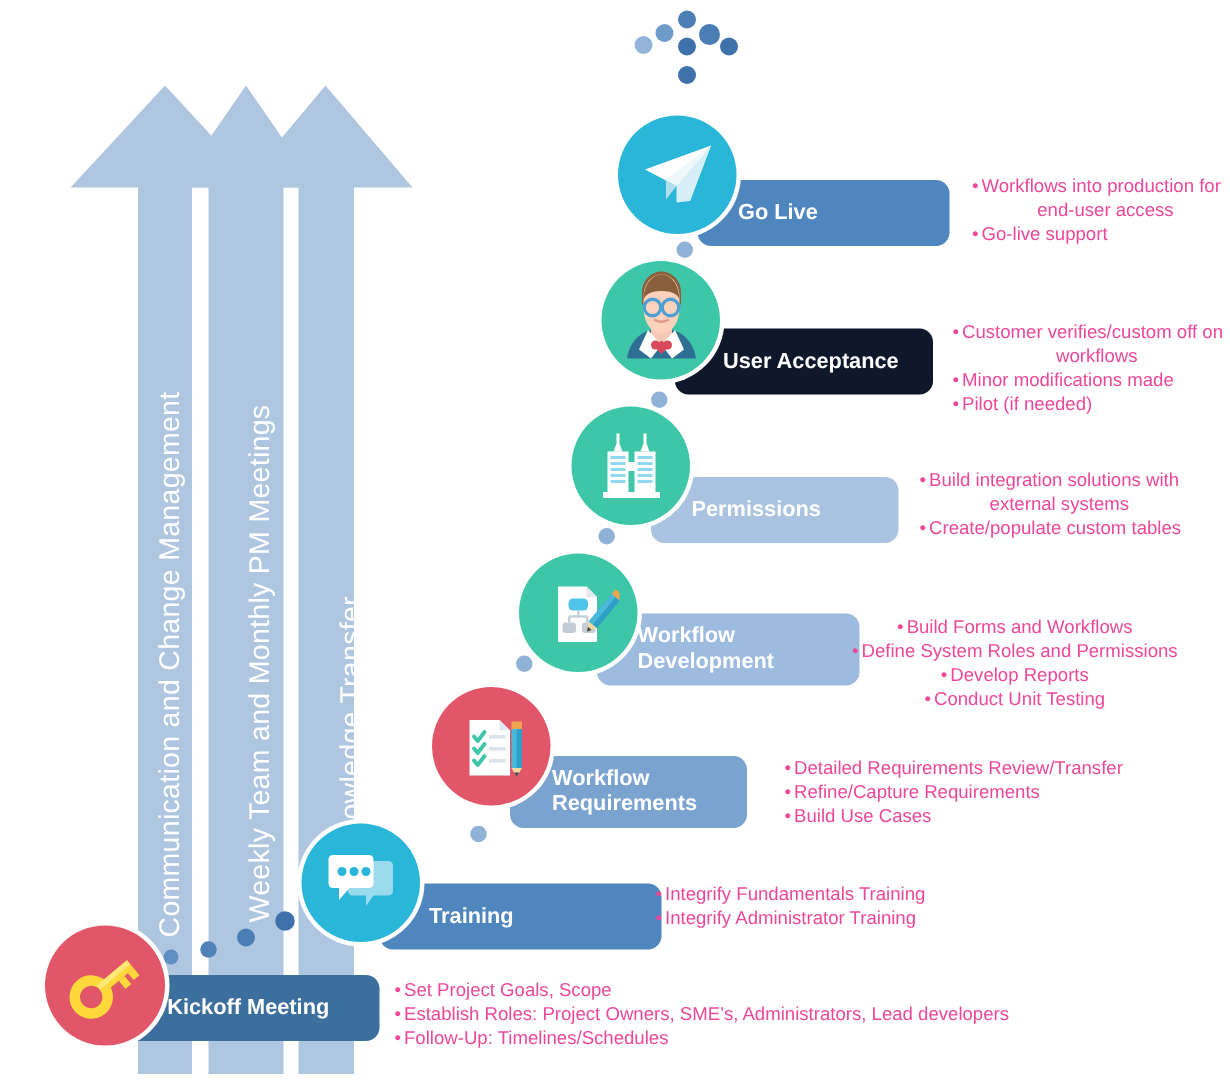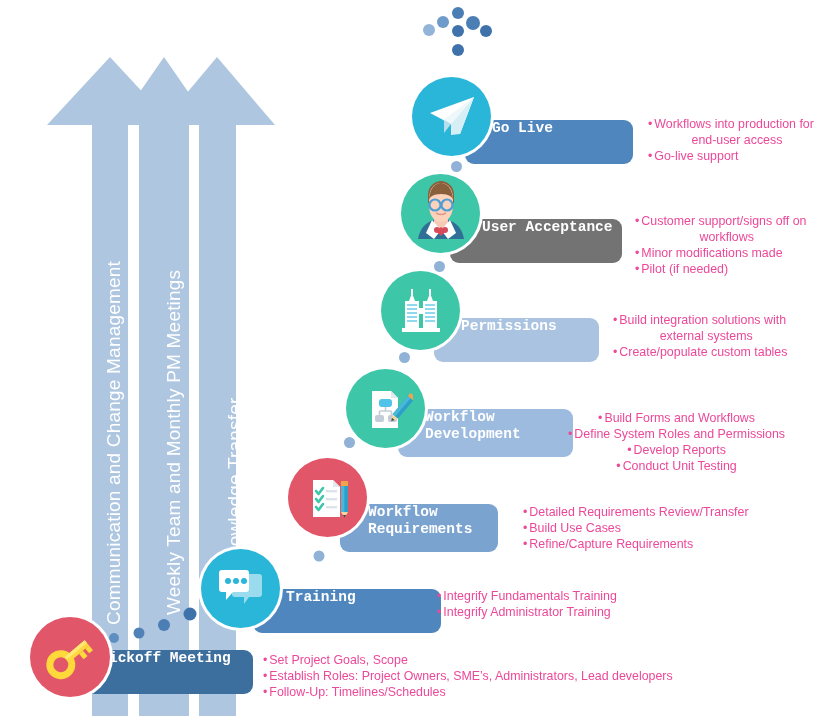--- a/index.html
+++ b/index.html
@@ -28,25 +28,24 @@
   }
 
   
   .dot{position:absolute;border-radius:50%;}
   .stage-box{
     position:absolute;
     border-radius:9px;
     color:#ffffff;
     font-weight:bold;
     display:flex;
-    align-items:flex-start;
+    align-items:center;
     box-sizing:border-box;
     padding-left:0px;
     line-height:1.15;
-    font-family:Liberation Mono, monospace;
   }
   .stage-box span{display:block;width:100%;}
   .icon-circle{
     position:absolute;
     border-radius:50%;
     box-shadow:0 0 0 3px #ffffff;
     display:flex;align-items:center;justify-content:center;
     overflow:hidden;
   }
   .bullets{
@@ -159,22 +158,22 @@
       </g>
       <rect x="40" y="15" width="7" height="26" fill="#2e9fc6"></rect>
       <rect x="40" y="15" width="3.4" height="26" fill="#49b8db"></rect>
       <path d="M40,41 l3.5,6 l3.5,-6 z" fill="#f2d6a0"></path>
       <path d="M41.8,44 l1.7,3 l1.7,-3 z" fill="#4a4a4a"></path>
       <rect x="40" y="10" width="7" height="5" fill="#f0a44e"></rect>
     </svg>
   </div>
   <div class="bullets" style="left:523px;top:504px;">
     <div>Detailed Requirements Review/Transfer</div>
+    <div>Refine/Capture Requirements</div>
     <div>Build Use Cases</div>
-    <div>Refine/Capture Requirements</div>
   </div>
 
   <div class="stage-box" style="left:398px;top:409px;width:175px;height:48px;background:#9cbbdf;font-size:14.5px;">
     <span style="padding-left:27px;">Workflow<br>Development</span>
   </div>
   <div class="icon-circle" style="left:346px;top:369px;width:79px;height:79px;background:#3ec6a8;">
     <svg width="54" height="54" viewBox="0 0 54 54">
       <path d="M13,9 h19 l7,7 v30 h-26 z" fill="#ffffff"></path>
       <path d="M32,9 l7,7 h-7 z" fill="#e3e8ee"></path>
       <rect x="20" y="17" width="13" height="8" rx="3" fill="#4fc3e8"></rect>
@@ -225,21 +224,21 @@
       </g>
       <rect x="8" y="44" width="38" height="4" fill="#ffffff"></rect>
     </svg>
   </div>
   <div class="bullets" style="left:613px;top:312px;">
     <div>Build integration solutions with</div>
     <div class="cont">external systems</div>
     <div>Create/populate custom tables</div>
   </div>
 
-  <div class="stage-box" style="left:450px;top:219px;width:172px;height:44px;background:#737373;font-size:14.5px;">
+  <div class="stage-box" style="left:450px;top:219px;width:172px;height:44px;background:#0f172a;font-size:14.5px;">
     <span style="padding-left:32px;">User Acceptance</span>
   </div>
   <div class="icon-circle" style="left:401px;top:174px;width:79px;height:79px;background:#3ec6a8;">
     <svg width="74" height="74" viewBox="0 0 74 74">
       <path d="M37,42 c-12,0 -21,7 -23,20 h46 c-2,-13 -11,-20 -23,-20 z" fill="#2f6f96"></path>
       <path d="M30,41 h14 v9 l-7,8 l-7,-8 z" fill="#f6c9b6"></path>
       <path d="M28,43 l9,10 l-7,9 l-8,-6 z" fill="#ffffff"></path>
       <path d="M46,43 l-9,10 l7,9 l8,-6 z" fill="#ffffff"></path>
       <path d="M37,50 l-5,4 l5,5 l5,-5 z" fill="#d84a5a"></path>
       <circle cx="33" cy="53" r="3" fill="#d84a5a"></circle>
@@ -247,21 +246,21 @@
       <path d="M24,18 c0,-9 7,-14 13,-14 c6,0 13,5 13,14 v8 h-26 z" fill="#8a5f3c"></path>
       <path d="M25,22 c0,-11 6,-16 12,-16 c6,0 12,5 12,16 v6 c0,10 -5,17 -12,17 c-7,0 -12,-7 -12,-17 z" fill="#fcd2bd"></path>
       <path d="M25,24 c0,-12 6,-18 12,-18 c6,0 12,6 12,18 c0,-4 -4,-7 -12,-7 c-8,0 -12,3 -12,7 z" fill="#8a5f3c"></path>
       <circle cx="31" cy="28" r="5.5" fill="none" stroke="#4f9fd4" stroke-width="2.2"></circle>
       <circle cx="43" cy="28" r="5.5" fill="none" stroke="#4f9fd4" stroke-width="2.2"></circle>
       <path d="M36.5,28 h1" stroke="#4f9fd4" stroke-width="2.2"></path>
       <path d="M32,36 q5,3 10,0" stroke="#e0998a" stroke-width="1.6" fill="none"></path>
     </svg>
   </div>
   <div class="bullets" style="left:635px;top:213px;">
-    <div>Customer support/signs off on</div>
+    <div>Customer verifies/custom off on</div>
     <div class="cont">workflows</div>
     <div>Minor modifications made</div>
     <div>Pilot (if needed)</div>
   </div>
 
   <div class="stage-box" style="left:465px;top:120px;width:168px;height:44px;background:#4f86bd;font-size:14.5px;">
     <span style="padding-left:27px;">Go Live</span>
   </div>
   <div class="icon-circle" style="left:412px;top:77px;width:79px;height:79px;background:#29b6d8;">
     <svg width="56" height="56" viewBox="0 0 56 56">

